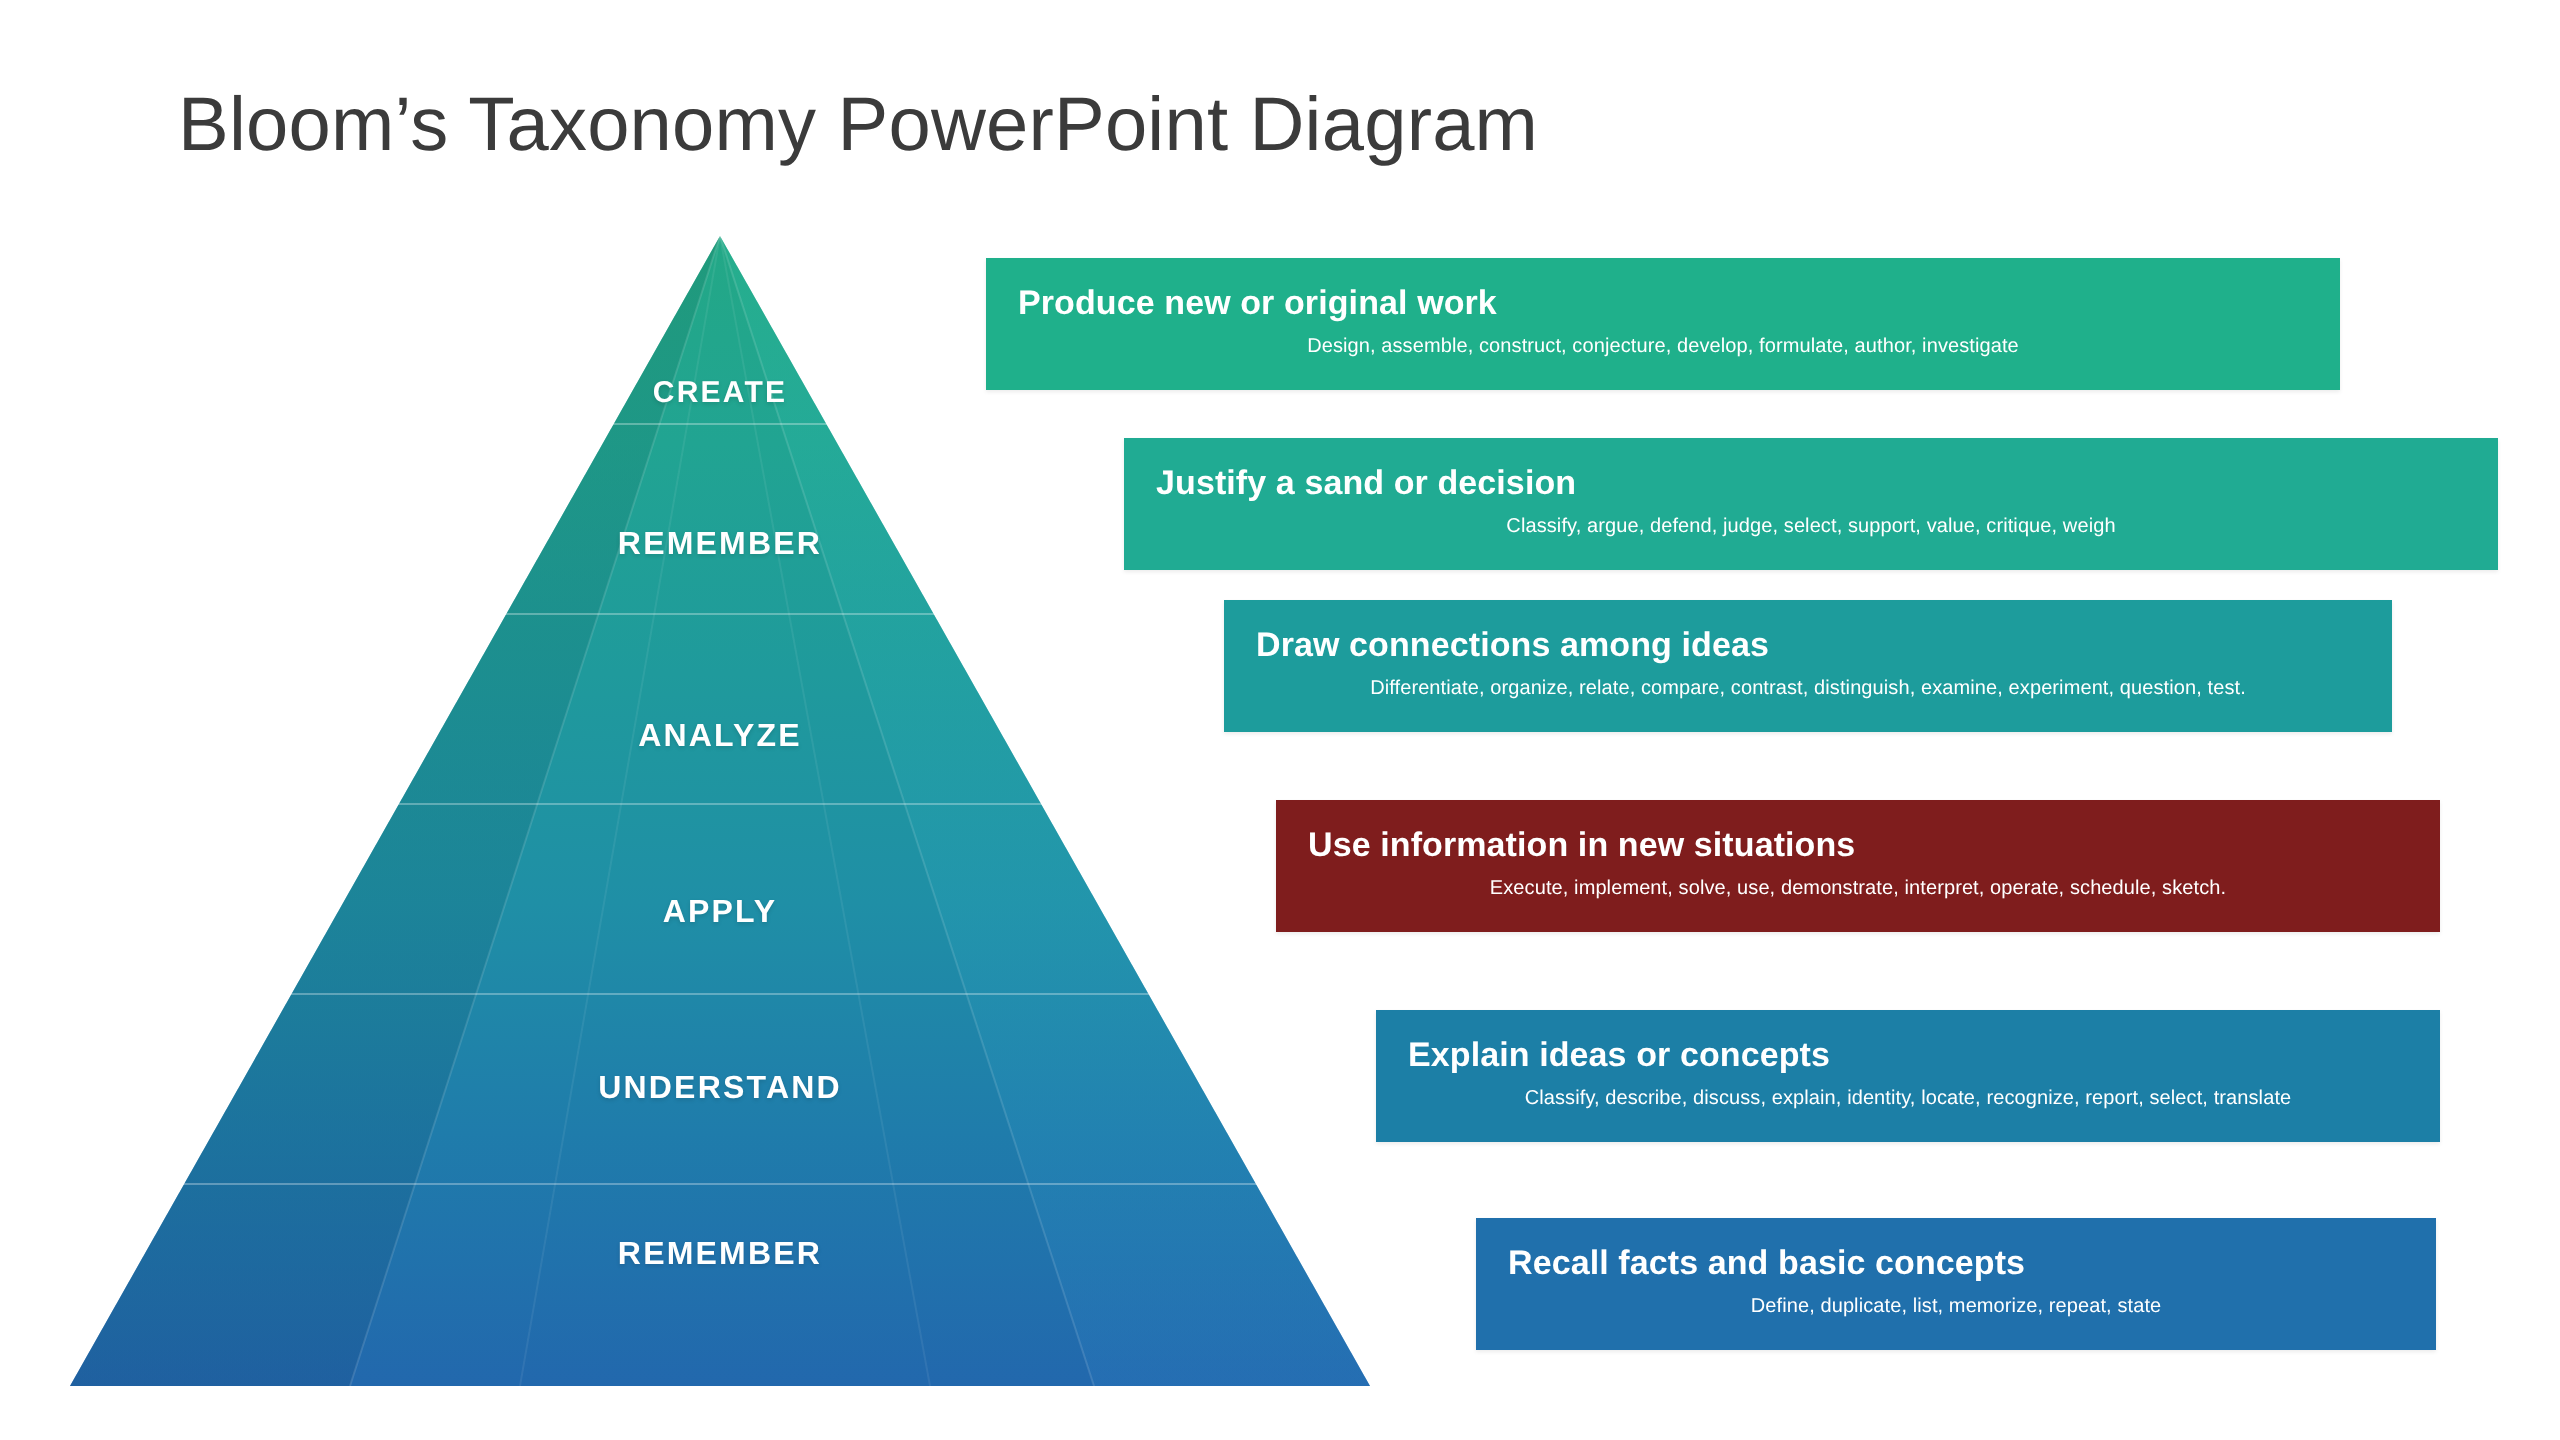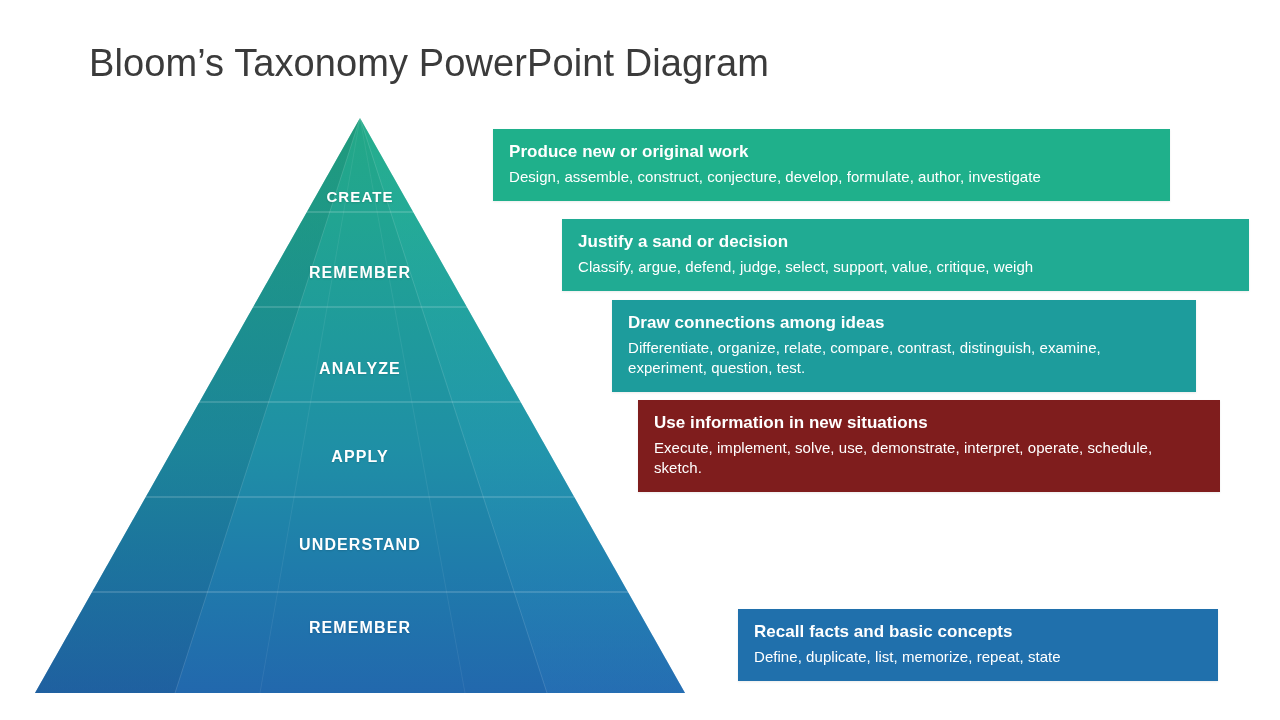--- a/index.html
+++ b/index.html
@@ -69,24 +69,25 @@
     box-shadow: 0 1px 2px rgba(0,0,0,0.08);
   }
   .info-title {
     font-size: 17px;
     font-weight: bold;
     line-height: 1.25;
     margin-bottom: 5px;
     letter-spacing: 0.05px;
   }
   .info-desc {
-    font-size: 15px;
+    font-size: 10px;
     font-weight: 400;
     line-height: 1.33;
     letter-spacing: 0.05px;
+    text-align: center;
   }
 </style>
 </head>
 <body>
 
 <div id="slide">
 
   <div id="page-title">Bloom’s Taxonomy PowerPoint Diagram</div>
 
   <div id="pyramid-wrap">
@@ -157,19 +158,23 @@
   <div class="info-box" style="left:584px; top:300px; width:584px; background:#1d9c9c;margin-left:28px;">
     <div class="info-title">Draw connections among ideas</div>
     <div class="info-desc">Differentiate, organize, relate, compare, contrast, distinguish, examine, experiment, question, test.</div>
   </div>
 
   <div class="info-box" style="left:638px; top:400px; width:582px; background:#7f1d1d;">
     <div class="info-title">Use information in new situations</div>
     <div class="info-desc">Execute, implement, solve, use, demonstrate, interpret, operate, schedule, sketch.</div>
   </div>
 
+  <div class="info-box" style="left:688px; top:505px; width:532px; background:#1c7fa6;">
+    <div class="info-title">Explain ideas or concepts</div>
+    <div class="info-desc">Classify, describe, discuss, explain, identity, locate, recognize, report, select, translate</div>
+  </div>
 
   <div class="info-box" style="left:738px; top:609px; width:480px; background:#2070ac;">
     <div class="info-title">Recall facts and basic concepts</div>
     <div class="info-desc">Define, duplicate, list, memorize, repeat, state</div>
   </div>
 
 </div>
 
 </body></html>

